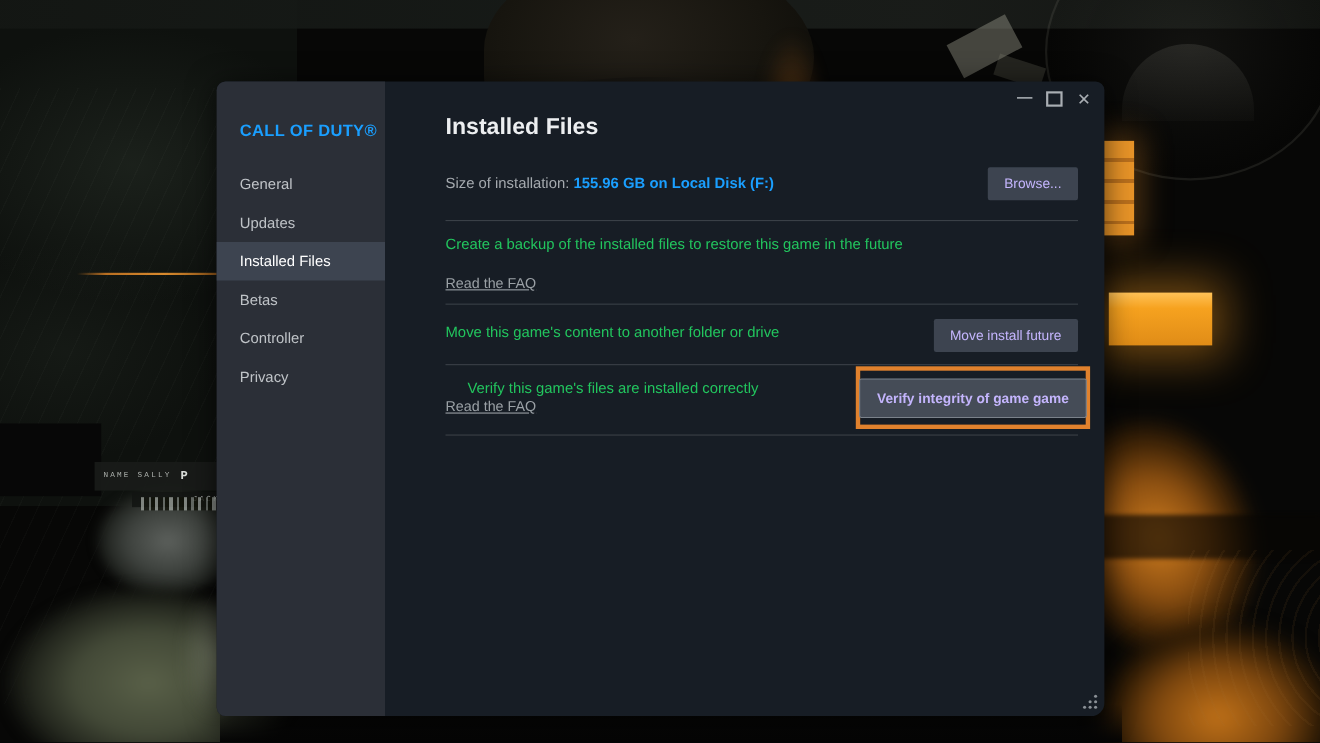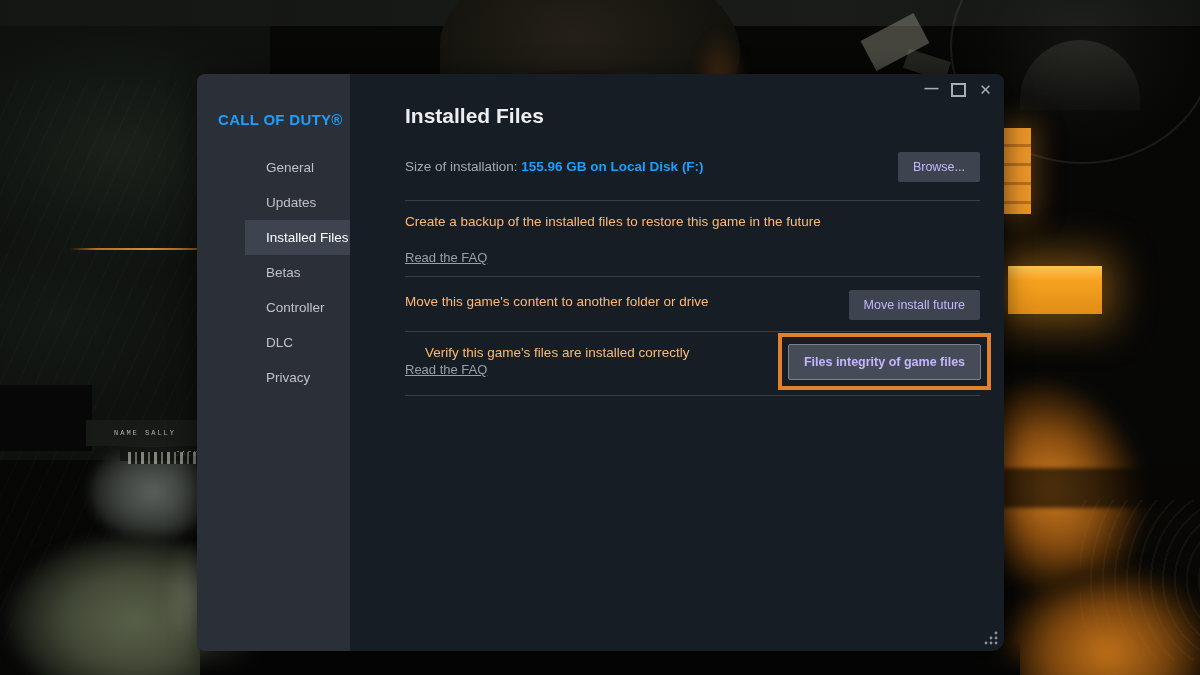--- a/index.html
+++ b/index.html
@@ -45,42 +45,42 @@
     transform:rotate(-18deg);filter:blur(7px);
     background:radial-gradient(closest-side at 40% 45%,#cf7d1f 0%,#8a4e10 45%,#3a2106 75%,transparent 95%);}
   .bg-knee-dark{left:1000px;top:468px;width:200px;height:40px;background:rgba(8,6,3,.65);filter:blur(2px);}
   .bg-knee2{left:990px;top:560px;width:260px;height:230px;border-radius:50%;filter:blur(8px);
     background:radial-gradient(closest-side at 45% 40%,#c27218 0%,#7c460e 50%,#2e1b05 80%,transparent 96%);}
   .bg-arc-lines{left:1080px;top:500px;width:140px;height:160px;opacity:.35;
     background:repeating-radial-gradient(circle at 120% 50%,rgba(160,110,50,.25) 0 2px,transparent 2px 12px);}
   .bg-blackbox{left:0;top:385px;width:92px;height:66px;background:#070707;}
   .bg-glitchbar{left:86px;top:420px;width:120px;height:26px;background:rgba(26,28,26,.9);
     display:flex;align-items:center;gap:8px;padding:0 8px;box-sizing:border-box;}
-  .glitch-txt{font-family:"Liberation Mono",monospace;font-size:7px;letter-spacing:2px;color:#aeb2ae;white-space:nowrap;margin-left:20px;}
+  .glitch-txt{font-family:"Liberation Mono",monospace;font-size:7px;letter-spacing:2px;color:#aeb2ae;white-space:nowrap;}
   .glitch-p{font-size:11px;font-weight:700;color:#d8dcd8;letter-spacing:0;}
   .bg-glitchbar2{left:120px;top:447px;width:86px;height:14px;background:rgba(18,20,18,.85);
     display:flex;align-items:center;justify-content:flex-end;padding:0 6px;box-sizing:border-box;}
   .bg-digitblock{left:128px;top:452px;width:70px;height:12px;opacity:.8;
     background:repeating-linear-gradient(90deg,#9aa09a 0 3px,#14160f 3px 7px,#777d77 7px 9px,#101208 9px 13px);}
   .bg-headwrap{left:70px;top:440px;width:150px;height:130px;border-radius:48% 52% 50% 50%;filter:blur(4px);
     background:radial-gradient(closest-side at 55% 40%,#5c605c 0%,#3d413d 55%,#212420 85%,transparent 100%);}
   .bg-shoulder{left:-30px;top:530px;width:300px;height:260px;border-radius:50%;filter:blur(5px);
     background:radial-gradient(closest-side at 55% 35%,#596048 0%,#434937 50%,#20231b 82%,transparent 100%);}
   .bg-shoulder-hl{left:150px;top:510px;width:90px;height:170px;border-radius:50%;filter:blur(6px);
     background:radial-gradient(closest-side,rgba(195,200,180,.30),transparent 70%);}
   .bg-fade-bottom{left:200px;top:640px;width:820px;height:35px;background:linear-gradient(180deg,transparent,#050505);}
 
   
   .dialog{left:197px;top:74px;width:807px;height:577px;background:#171d25;
     border-radius:8px 8px 12px 8px;box-shadow:0 4px 26px rgba(0,0,0,.6);}
   .sidebar{position:absolute;left:0;top:0;width:153px;height:100%;background:#2b2f37;
     border-radius:8px 0 0 8px;}
   .app-title{position:absolute;left:21px;top:37px;font-size:15px;font-weight:700;
     color:#1a9fff;letter-spacing:.3px;}
-  .nav{position:absolute;left:0;top:76px;right:0;padding-left:48px;}
+  .nav{position:absolute;left:0;top:76px;right:0;}
   .nav-item{height:35px;display:flex;align-items:center;padding-left:21px;
     font-size:13.5px;color:#bfc3c7;cursor:pointer;}
   .nav-item.selected{background:#3d4450;color:#ffffff;}
 
   .content{position:absolute;left:187px;top:0;right:0;bottom:0;}
   .win-controls{position:absolute;top:7px;right:10px;display:flex;gap:10px;}
   .win-btn{width:17px;height:17px;display:flex;align-items:center;justify-content:center;
     color:#a9aeb3;font-size:14px;cursor:pointer;}
   .max-square{width:11px;height:10px;border:2px solid #a9aeb3;display:block;}
   .min-glyph{font-weight:700;letter-spacing:0;transform:translateY(-2px);}
@@ -93,21 +93,21 @@
   .btn{position:absolute;display:flex;align-items:center;justify-content:center;
     background:#3d4450;color:#c4b5fd;font-size:12.5px;border-radius:2px;cursor:pointer;
     padding:0 15px;height:30px;white-space:nowrap;}
   .btn-browse{top:78px;right:24px;}
   .btn-backup{top:152px;right:24px;}
   .btn-move{top:216px;right:24px;}
 
   .divider{position:absolute;left:21px;width:575px;height:1px;background:#3a4047;}
   .d1{top:126px;} .d2{top:202px;} .d3{top:257px;} .d4{top:321px;}
 
-  .row-text{position:absolute;left:21px;font-size:13.5px;color:#fdba74;line-height:17.5px;}
+  .row-text{position:absolute;left:21px;font-size:13.5px;color:#22c55e;line-height:17.5px;}
   .backup-text{top:139px;max-width:452px;}
   .move-text{top:219px;max-width:452px;}
   .verify-text{top:270px;max-width:370px;margin-left:20px;}
   .faq-link{position:absolute;left:21px;font-size:13px;color:#9aa0a5;
     text-decoration:underline;cursor:pointer;}
   .faq1{top:176px;} .faq2{top:288px;}
 
   .verify-box{position:absolute;left:394px;top:259px;width:213px;height:57px;
     border:4px solid #e0812d;box-sizing:border-box;display:flex;align-items:center;justify-content:center;}
   .btn-verify{position:static;height:34px;background:#454c57;border:1px solid #7b828b;
@@ -165,23 +165,20 @@
         <div class="nav-item selected">
           <span>Installed Files</span>
         </div>
         <div class="nav-item">
           <span>Betas</span>
         </div>
         <div class="nav-item">
           <span>Controller</span>
         </div>
         <div class="nav-item">
-          <span>DLC</span>
-        </div>
-        <div class="nav-item">
           <span>Privacy</span>
         </div>
       </div>
     </div>
 
     <div class="content">
 
       <div class="win-controls">
         <div class="win-btn">
           <span class="min-glyph">—</span>
@@ -207,21 +204,21 @@
       <div class="divider d2"></div>
 
       <div class="row-text move-text">Move this game's content to another folder or drive</div>
       <div class="btn btn-move">Move install future</div>
 
       <div class="divider d3"></div>
 
       <div class="row-text verify-text">Verify this game's files are installed correctly</div>
       <div class="faq-link faq2">Read the FAQ</div>
       <div class="verify-box">
-        <div class="btn btn-verify">Files integrity of game files</div>
+        <div class="btn btn-verify">Verify integrity of game game</div>
       </div>
 
       <div class="divider d4"></div>
 
       <svg class="grip" viewBox="0 0 16 16">
         <circle cx="13" cy="3" r="1.4" fill="#8a9096"></circle>
         <circle cx="8" cy="8" r="1.4" fill="#8a9096"></circle>
         <circle cx="13" cy="8" r="1.4" fill="#8a9096"></circle>
         <circle cx="3" cy="13" r="1.4" fill="#8a9096"></circle>
         <circle cx="8" cy="13" r="1.4" fill="#8a9096"></circle>

